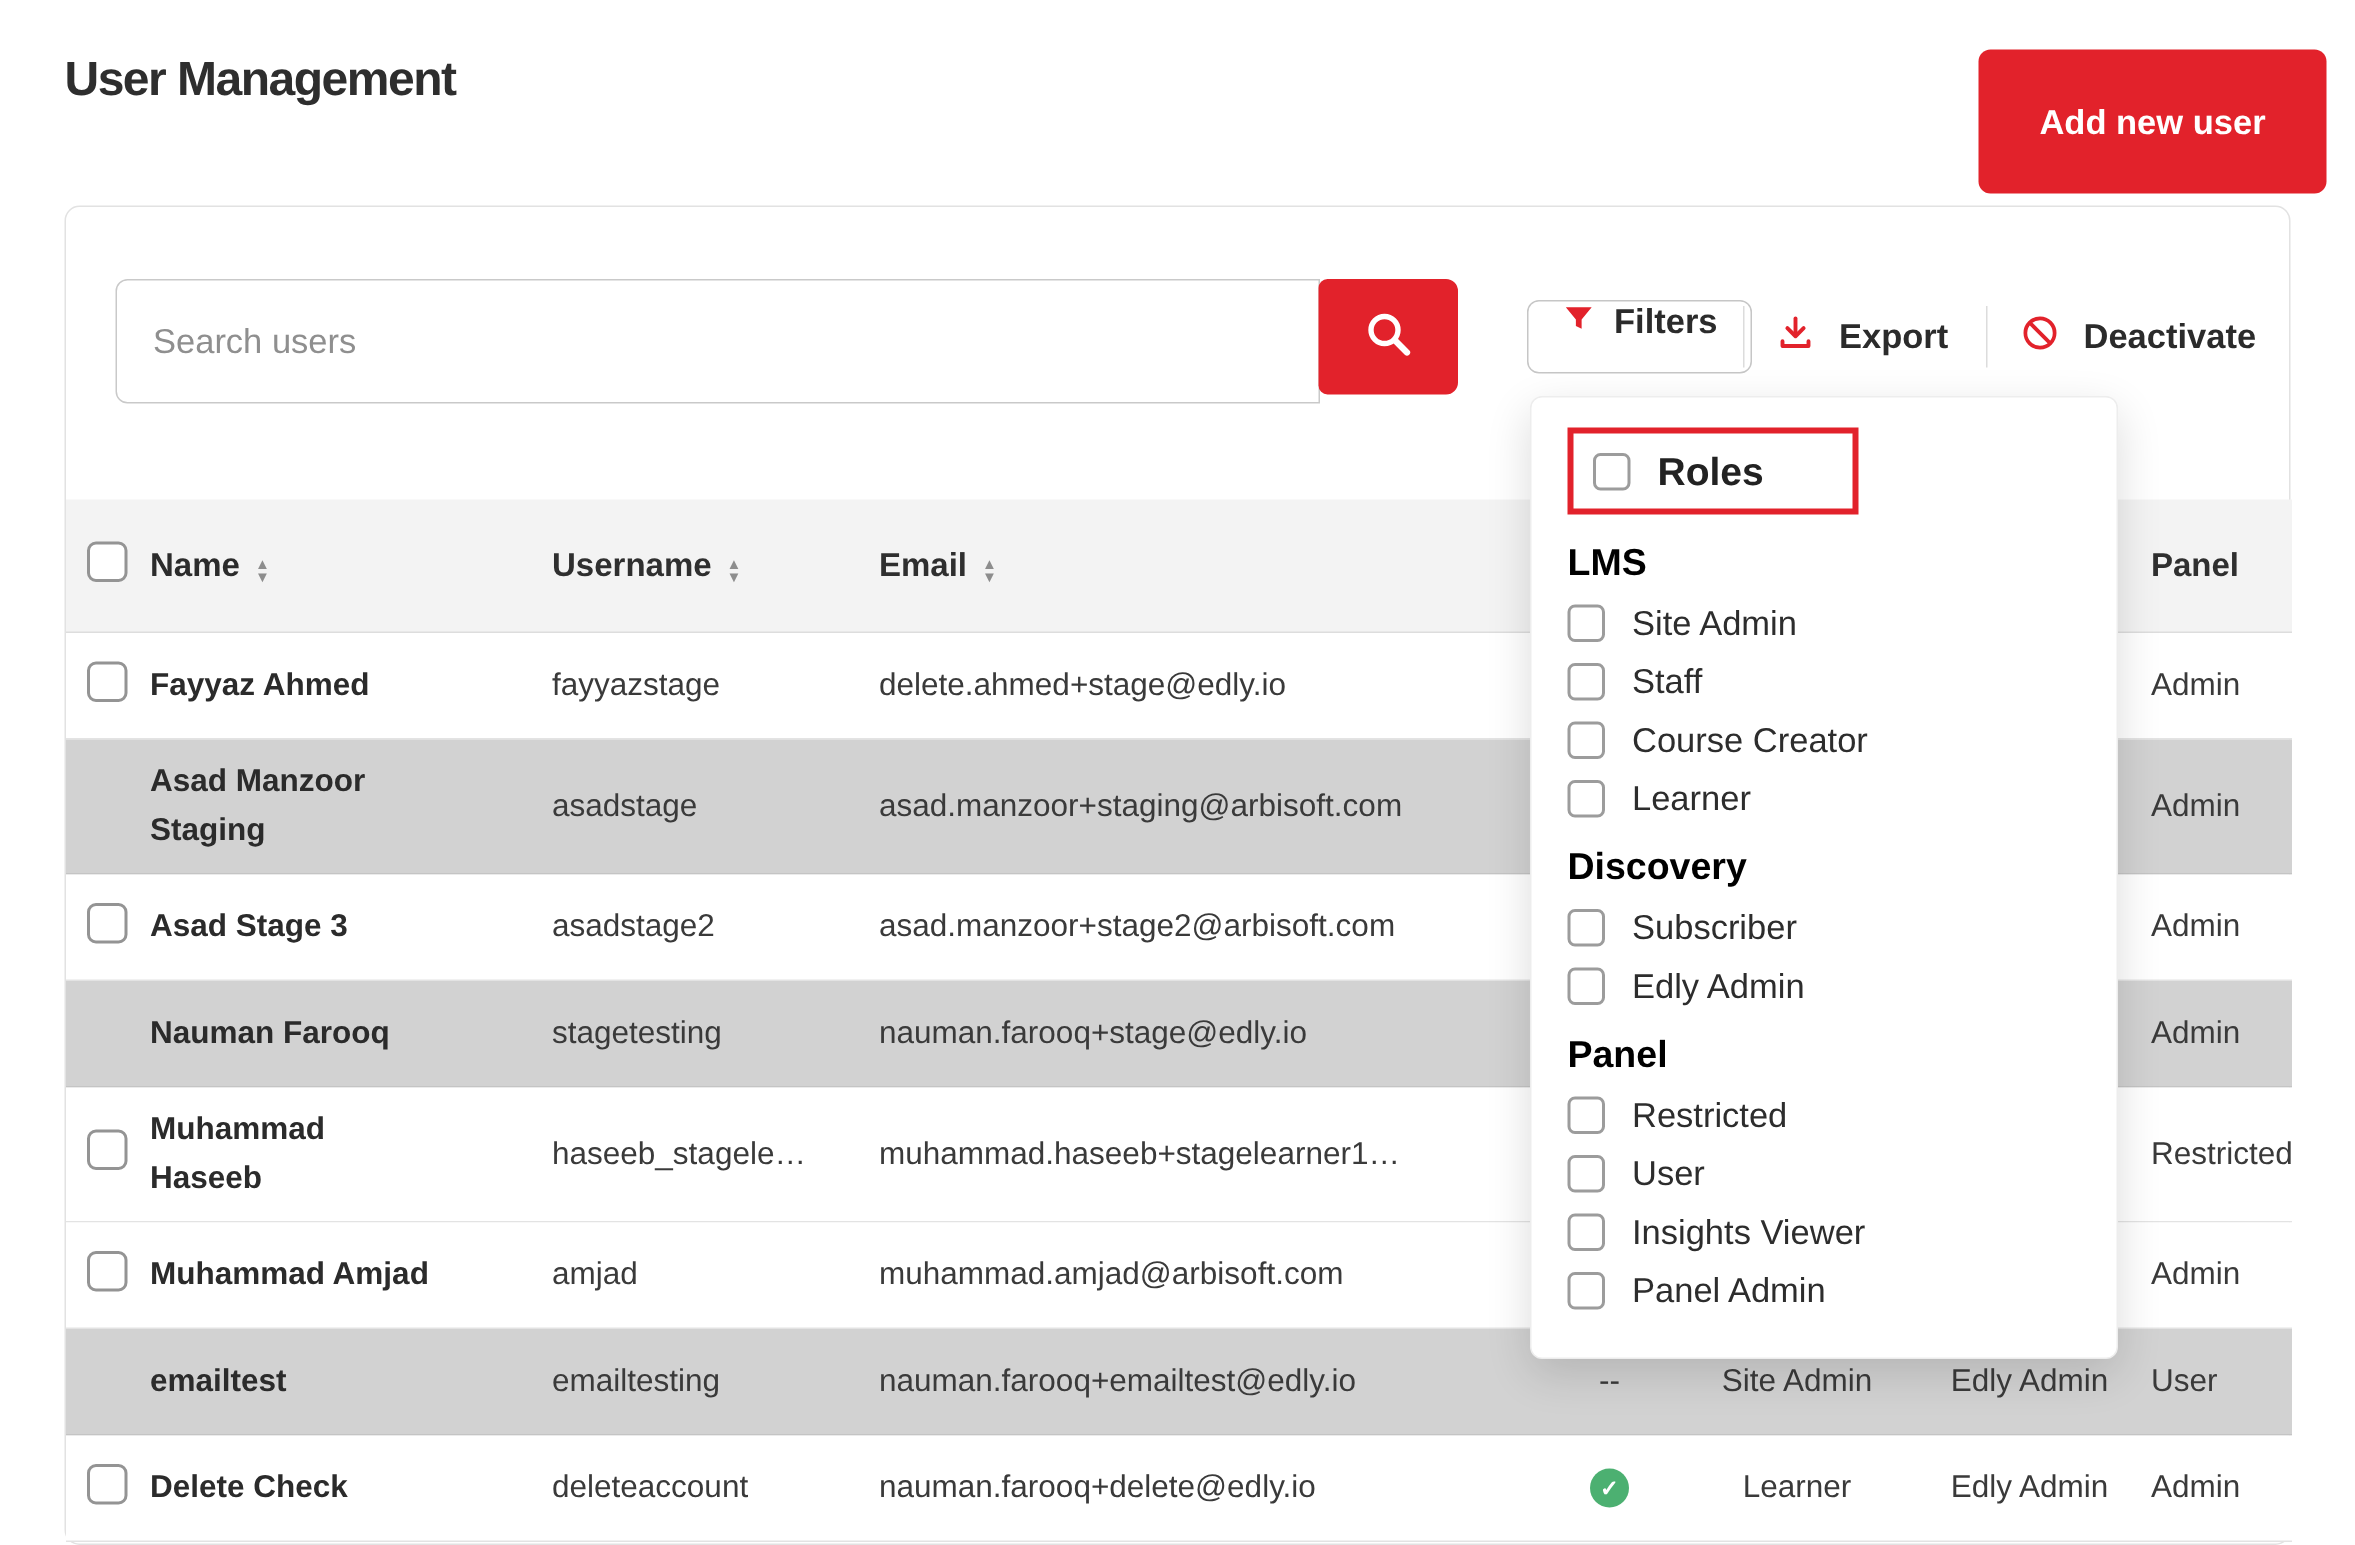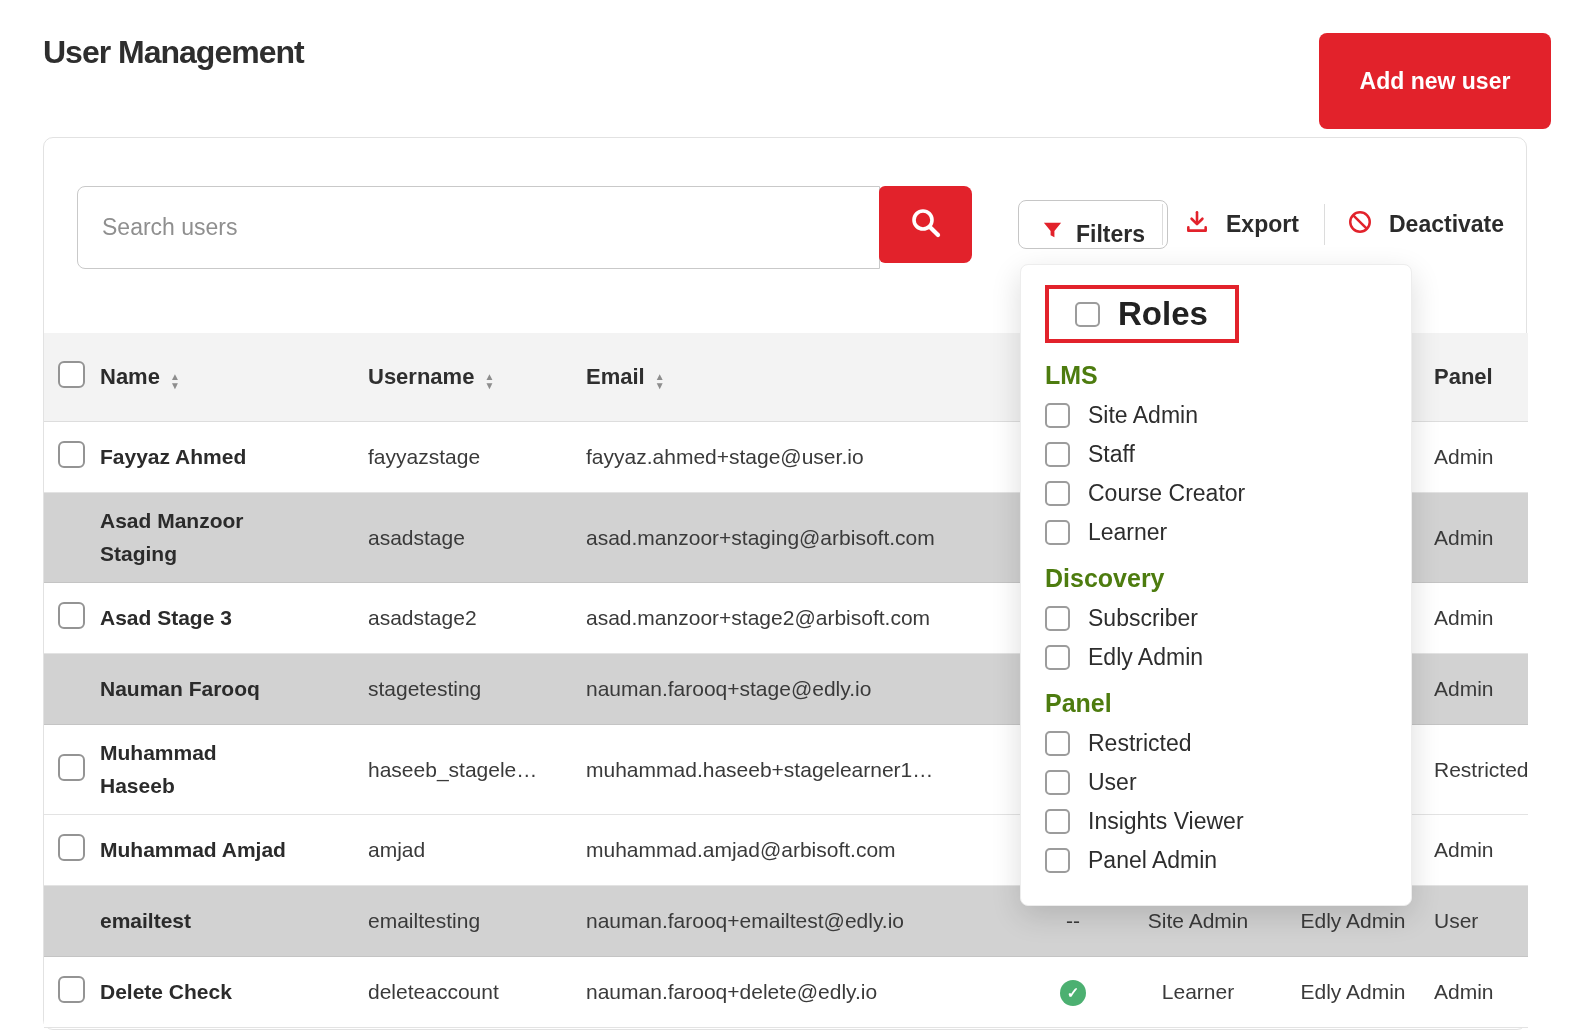--- a/index.html
+++ b/index.html
@@ -20,21 +20,21 @@
 
   .search-input{position:absolute;left:33px;top:48px;width:803px;height:83px;
     border:1px solid #c9c9c9;border-radius:8px 0 0 8px;font-size:23px;padding:0 24px;
     color:#333;font-family:inherit;outline:none}
   .search-input::placeholder{color:#8f8f8f}
   .search-btn{position:absolute;left:835px;top:48px;width:93px;height:77px;
     background:var(--red);border:none;border-radius:6px 8px 8px 6px;display:flex;
     align-items:center;justify-content:center;cursor:pointer}
 
   .filters-btn{position:absolute;left:974px;top:62px;height:49px;padding:0 22px;
-    display:flex;align-items:flex-end;gap:12px;background:#fff;border:1px solid #c6c6c6;
+    display:flex;align-items:flex-start;gap:12px;background:#fff;border:1px solid #c6c6c6;
     border-radius:8px;font-size:23px;font-weight:bold;color:#2b2b2b;font-family:inherit;cursor:pointer}
   .tool-link{position:absolute;top:62px;height:49px;display:flex;align-items:center;gap:16px;
     background:none;border:none;font-size:23px;font-weight:bold;color:#2b2b2b;
     font-family:inherit;cursor:pointer}
   .tool-link.export{left:1140px}
   .tool-link.deactivate{left:1303px}
   .vdiv{position:absolute;top:66px;width:1px;height:41px;background:#dcdcdc}
   .d1{left:1118px}.d2{left:1280px}
 
   .thead,.trow{display:grid;grid-template-columns:47px 267px 218px 462px 70px 180px 130px 1fr;
@@ -64,24 +64,24 @@
     background:var(--green);color:#fff;font-size:15px;font-weight:bold;
     align-items:center;justify-content:center}
 
   .dropdown{position:absolute;left:976px;top:126px;width:392px;height:642px;background:#fff;
     border:1px solid #ededed;border-radius:8px;box-shadow:0 10px 30px rgba(0,0,0,.14);
     z-index:30;padding:20px 20px 20px 24px}
   .roles-highlight{border:4px solid var(--red);width:194px;height:58px;display:flex;
     align-items:center;padding-left:10px}
   .dd-option{display:flex;align-items:center;gap:18px;margin:12px 0;font-size:23px;
     color:#2d2d2d;cursor:pointer}
-  .dd-option.roles{margin:16px;font-weight:bold;font-size:33px;color:#222}
+  .dd-option.roles{margin:3px;font-weight:bold;font-size:26px;color:#222}
   .dd-checkbox{width:25px;height:25px;border:2px solid #9c9c9c;border-radius:5px;
     background:#fff;flex:0 0 25px;cursor:pointer}
-  .dd-section-title{font-size:25px;font-weight:bold;color:#4d7c0f;margin:18px 0 4px}
+  .dd-section-title{font-size:25px;font-weight:bold;color:#000000;margin:18px 0 4px}
 </style>
 </head>
 <body>
 
 <div class="page">
 
   <div class="page-title">User Management</div>
 
   <button class="add-user">Add new user</button>
 
@@ -162,21 +162,21 @@
       <div class="cell c-panel hdr">
         <span>Panel</span>
       </div>
     </div>
 
     <div class="tbody">
         <div class="trow">
           <div class="cell c-check"><span class="row-checkbox"></span></div>
           <div class="cell c-name"><span class="name-text">Fayyaz Ahmed</span></div>
           <div class="cell c-username">fayyazstage</div>
-          <div class="cell c-email">fayyaz.ahmed+stage@user.io</div>
+          <div class="cell c-email">delete.ahmed+stage@edly.io</div>
           <div class="cell c-status"></div>
           <div class="cell c-lms"></div>
           <div class="cell c-disc"></div>
           <div class="cell c-panel">Admin</div>
         </div>
         <div class="trow deactivated">
           <div class="cell c-check"></div>
           <div class="cell c-name"><span class="name-text">Asad Manzoor Staging</span></div>
           <div class="cell c-username">asadstage</div>
           <div class="cell c-email">asad.manzoor+staging@arbisoft.com</div>

